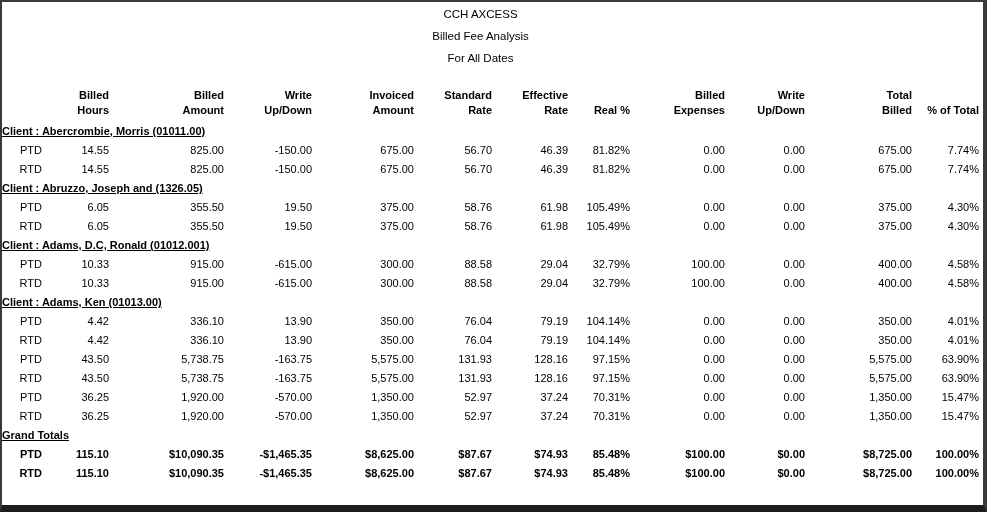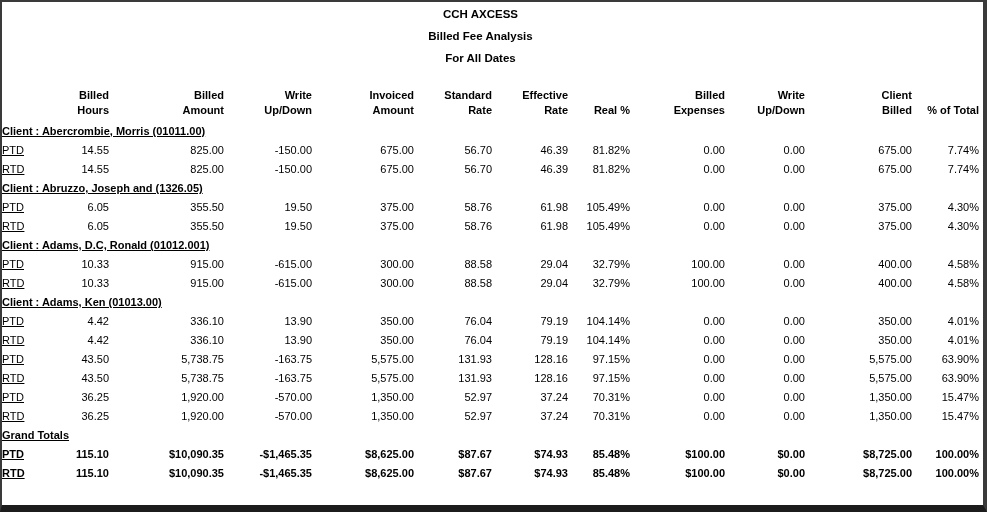--- a/index.html
+++ b/index.html
@@ -13,21 +13,21 @@
     border-color: #3a3a3a #3a3a3a #1c1c1c #3a3a3a;
     border-width: 2px 4px 7px 2px;
     overflow: hidden;
     font-family: "Liberation Sans", "DejaVu Sans", sans-serif;
     color: #000000;
   }
 
   .titles {
     width: 957px;
     text-align: center;
-    font-weight: bold;
+    font-weight: normal;
     font-size: 11.5px;
     line-height: 22px;
     padding-top: 1px;
   }
 
   table.report {
     border-collapse: collapse;
     table-layout: fixed;
     width: 977px;
     margin-top: 19px;
@@ -52,21 +52,21 @@
   thead th .hline { display: block; }
 
   tbody td { height: 19px; vertical-align: middle; }
 
   td.group-label {
     font-weight: bold;
     text-align: left;
     padding-left: 2px;
     text-decoration: underline;
   }
-  td.period { text-align: left; padding-left: 2px; text-decoration: underline; }
+  td.period { text-align: right; padding-left: 2px; }
   td.num { text-align: right; }
 
   tr.bold td { font-weight: bold; }
 
   
   col.c0  { width: 40px; }
   col.c1  { width: 67px; }
   col.c2  { width: 115px; }
   col.c3  { width: 88px; }
   col.c4  { width: 102px; }
@@ -136,21 +136,21 @@
           </th>
           <th>
             <span class="hline">Billed</span>
             <span class="hline">Expenses</span>
           </th>
           <th>
             <span class="hline">Write</span>
             <span class="hline">Up/Down</span>
           </th>
           <th>
-            <span class="hline">Client</span>
+            <span class="hline">Total</span>
             <span class="hline">Billed</span>
           </th>
           <th>
             <span class="hline">&nbsp;</span>
             <span class="hline">% of Total</span>
           </th>
         </tr>
     </thead>
     <tbody id="table-body">
         <tr>

